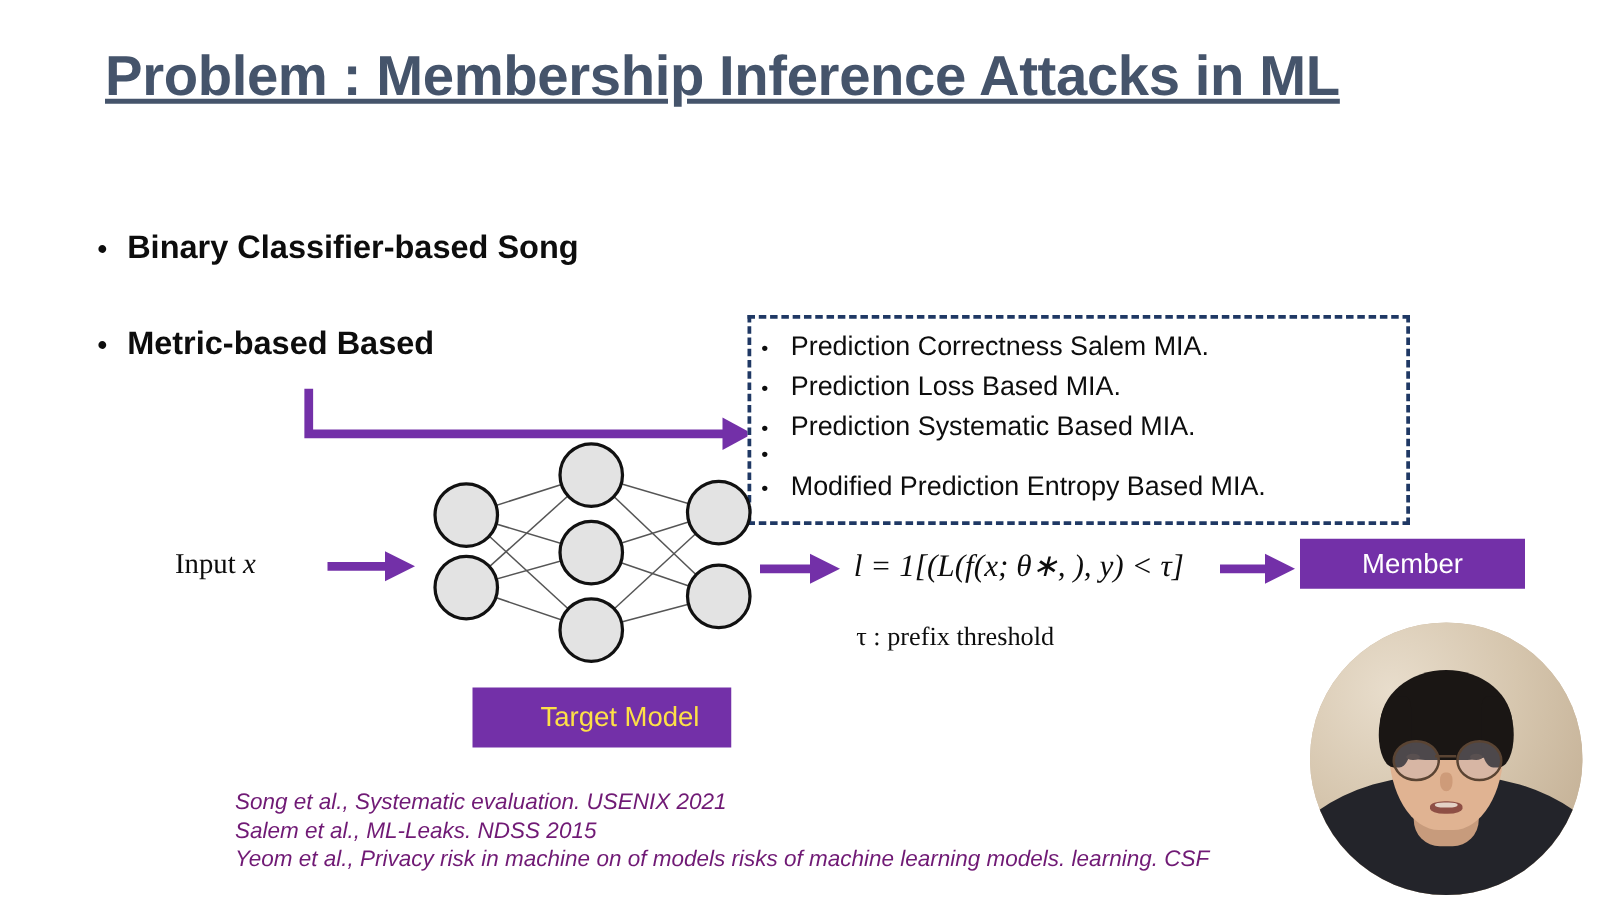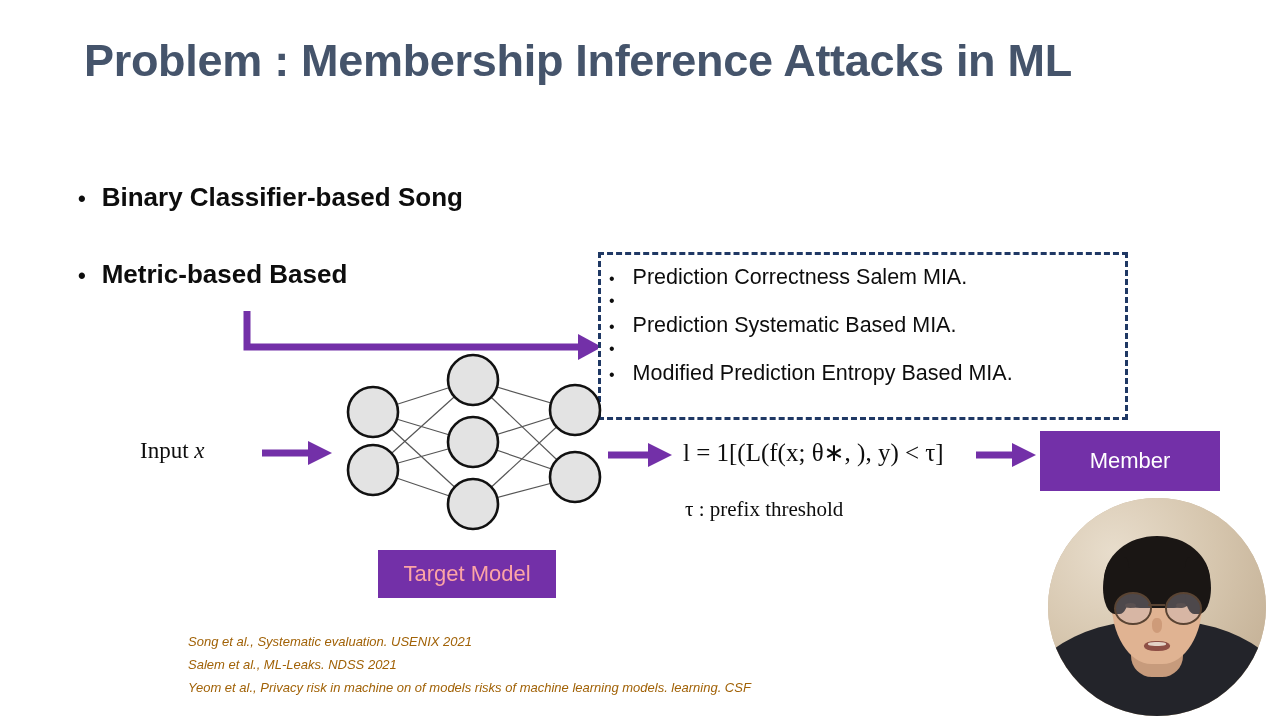--- a/index.html
+++ b/index.html
@@ -27,20 +27,21 @@
     position: absolute;
     left: 84px;
     top: 36px;
     width: 1160px;
     font-size: 45px;
     font-weight: bold;
     color: #45546B;
     letter-spacing: -0.3px;
     white-space: nowrap;
     line-height: 1.1;
+    text-decoration: underline;
   }
 
   
   .main-bullet {
     position: absolute;
     display: flex;
     align-items: baseline;
     gap: 16px;
     font-size: 26px;
     font-weight: bold;
@@ -122,72 +123,74 @@
   #elbow-connector { left: 240px; top: 306px; }
 
   
   #target-model-box {
     position: absolute;
     left: 378px;
     top: 550px;
     width: 178px;
     height: 48px;
     background: #7330A8;
-    color: #fca5a5;
+    color: #fde047;
     font-size: 22px;
     display: flex;
     align-items: center;
     justify-content: center;
     white-space: nowrap;
+    padding-left: 29px;
   }
 
   
   #member-box {
     position: absolute;
     left: 1040px;
     top: 431px;
     width: 180px;
-    height: 60px;
+    height: 40px;
     background: #7330A8;
     color: #ffffff;
     font-size: 22px;
     display: flex;
     align-items: center;
     justify-content: center;
     white-space: nowrap;
   }
 
   
   #formula-main {
     position: absolute;
     left: 683px;
     top: 438px;
     font-size: 25px;
     font-family: "Liberation Serif", serif;
+    font-style: italic;
     color: #0d0d0d;
     white-space: nowrap;
   }
   #formula-note {
     position: absolute;
     left: 685px;
     top: 497px;
     font-size: 21px;
     font-family: "Liberation Serif", serif;
     color: #0d0d0d;
     white-space: nowrap;
   }
 
   
   #references {
     position: absolute;
     left: 188px;
     top: 630px;
-    font-size: 13px;
+    font-size: 18px;
     font-style: italic;
-    color: #a16207;
+    color: #701a75;
     line-height: 23px;
     white-space: nowrap;
   }
   #references div { white-space: nowrap; }
 
   
   #webcam-overlay {
     position: absolute;
     left: 1048px;
     top: 498px;
@@ -337,20 +340,21 @@
   </svg>
 
   <div id="mia-box">
     <ul id="mia-list">
       <li>
         <span class="dot">•</span>
         <span>Prediction Correctness Salem MIA.</span>
       </li>
       <li>
         <span class="dot">•</span>
+        <span>Prediction Loss Based MIA.</span>
       </li>
       <li>
         <span class="dot">•</span>
         <span>Prediction Systematic Based MIA.</span>
       </li>
       <li>
         <span class="dot">•</span>
       </li>
       <li>
         <span class="dot">•</span>
@@ -406,21 +410,21 @@
 
   <svg class="arrow-svg" id="arrow-formula-member" width="62" height="30">
     <line x1="0" y1="15" x2="40" y2="15" stroke="#7330A8" stroke-width="7"></line>
     <polygon points="36,3 60,15 36,27" fill="#7330A8"></polygon>
   </svg>
 
   <div id="member-box">Member</div>
 
   <div id="references">
     <div>Song et al., Systematic evaluation. USENIX 2021</div>
-    <div>Salem et al., ML-Leaks. NDSS 2021</div>
+    <div>Salem et al., ML-Leaks. NDSS 2015</div>
     <div>Yeom et al., Privacy risk in machine on of models risks of machine learning models. learning. CSF</div>
   </div>
 
   <div id="webcam-overlay">
     <div class="wc-bg"></div>
     <div class="wc-shoulders"></div>
     <div class="wc-neck"></div>
     <div class="wc-face"></div>
     <div class="wc-hair"></div>
     <div class="wc-hair-l"></div>

